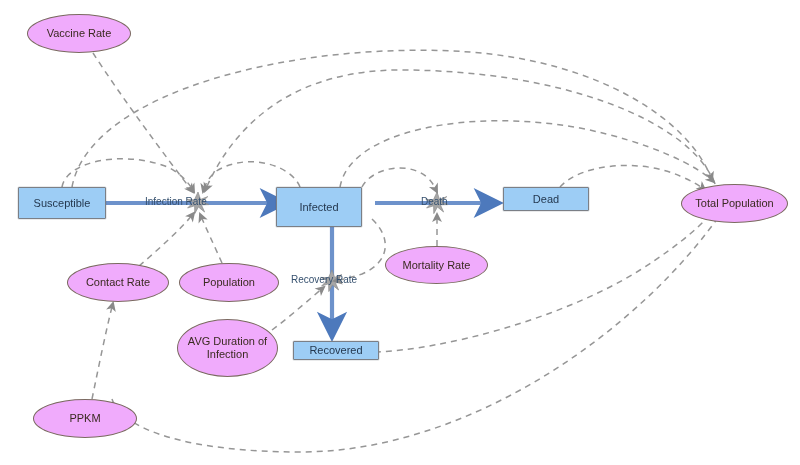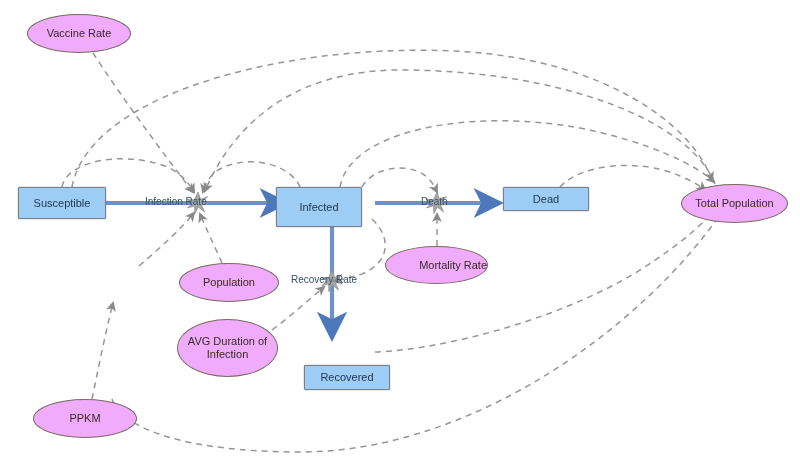--- a/index.html
+++ b/index.html
@@ -131,34 +131,37 @@
 
   <div class="node stock" style="left:18px; top:187px; width:88px; height:32px;">
     <span>Susceptible</span>
   </div>
   <div class="node stock" style="left:276px; top:187px; width:86px; height:40px;">
     <span>Infected</span>
   </div>
   <div class="node stock" style="left:503px; top:187px; width:86px; height:24px;">
     <span>Dead</span>
   </div>
-  <div class="node stock" style="left:304px; top:341px; width:86px; height:25px;margin-top:24px;">
+  <div class="node stock" style="left:293px; top:341px; width:86px; height:19px;">
     <span>Recovered</span>
   </div>
 
   <div class="node var" style="left:27px; top:14px; width:104px; height:39px;">
     <span>Vaccine Rate</span>
+  </div>
+  <div class="node var" style="left:67px; top:263px; width:102px; height:39px;">
+    <span>Contact Rate</span>
   </div>
   <div class="node var" style="left:179px; top:263px; width:100px; height:39px;">
     <span>Population</span>
   </div>
   <div class="node var" style="left:177px; top:319px; width:101px; height:58px;">
     <span>AVG Duration of Infection</span>
   </div>
-  <div class="node var" style="left:385px; top:246px; width:103px; height:38px;justify-content:flex-end;">
+  <div class="node var" style="left:385px; top:246px; width:103px; height:38px;">
     <span>Mortality Rate</span>
   </div>
   <div class="node var" style="left:681px; top:184px; width:107px; height:39px;">
     <span>Total Population</span>
   </div>
   <div class="node var" style="left:33px; top:399px; width:104px; height:39px;">
     <span>PPKM</span>
   </div>
 
   <div class="flow-label" style="left:145px; top:195px;">Infection Rate</div>

